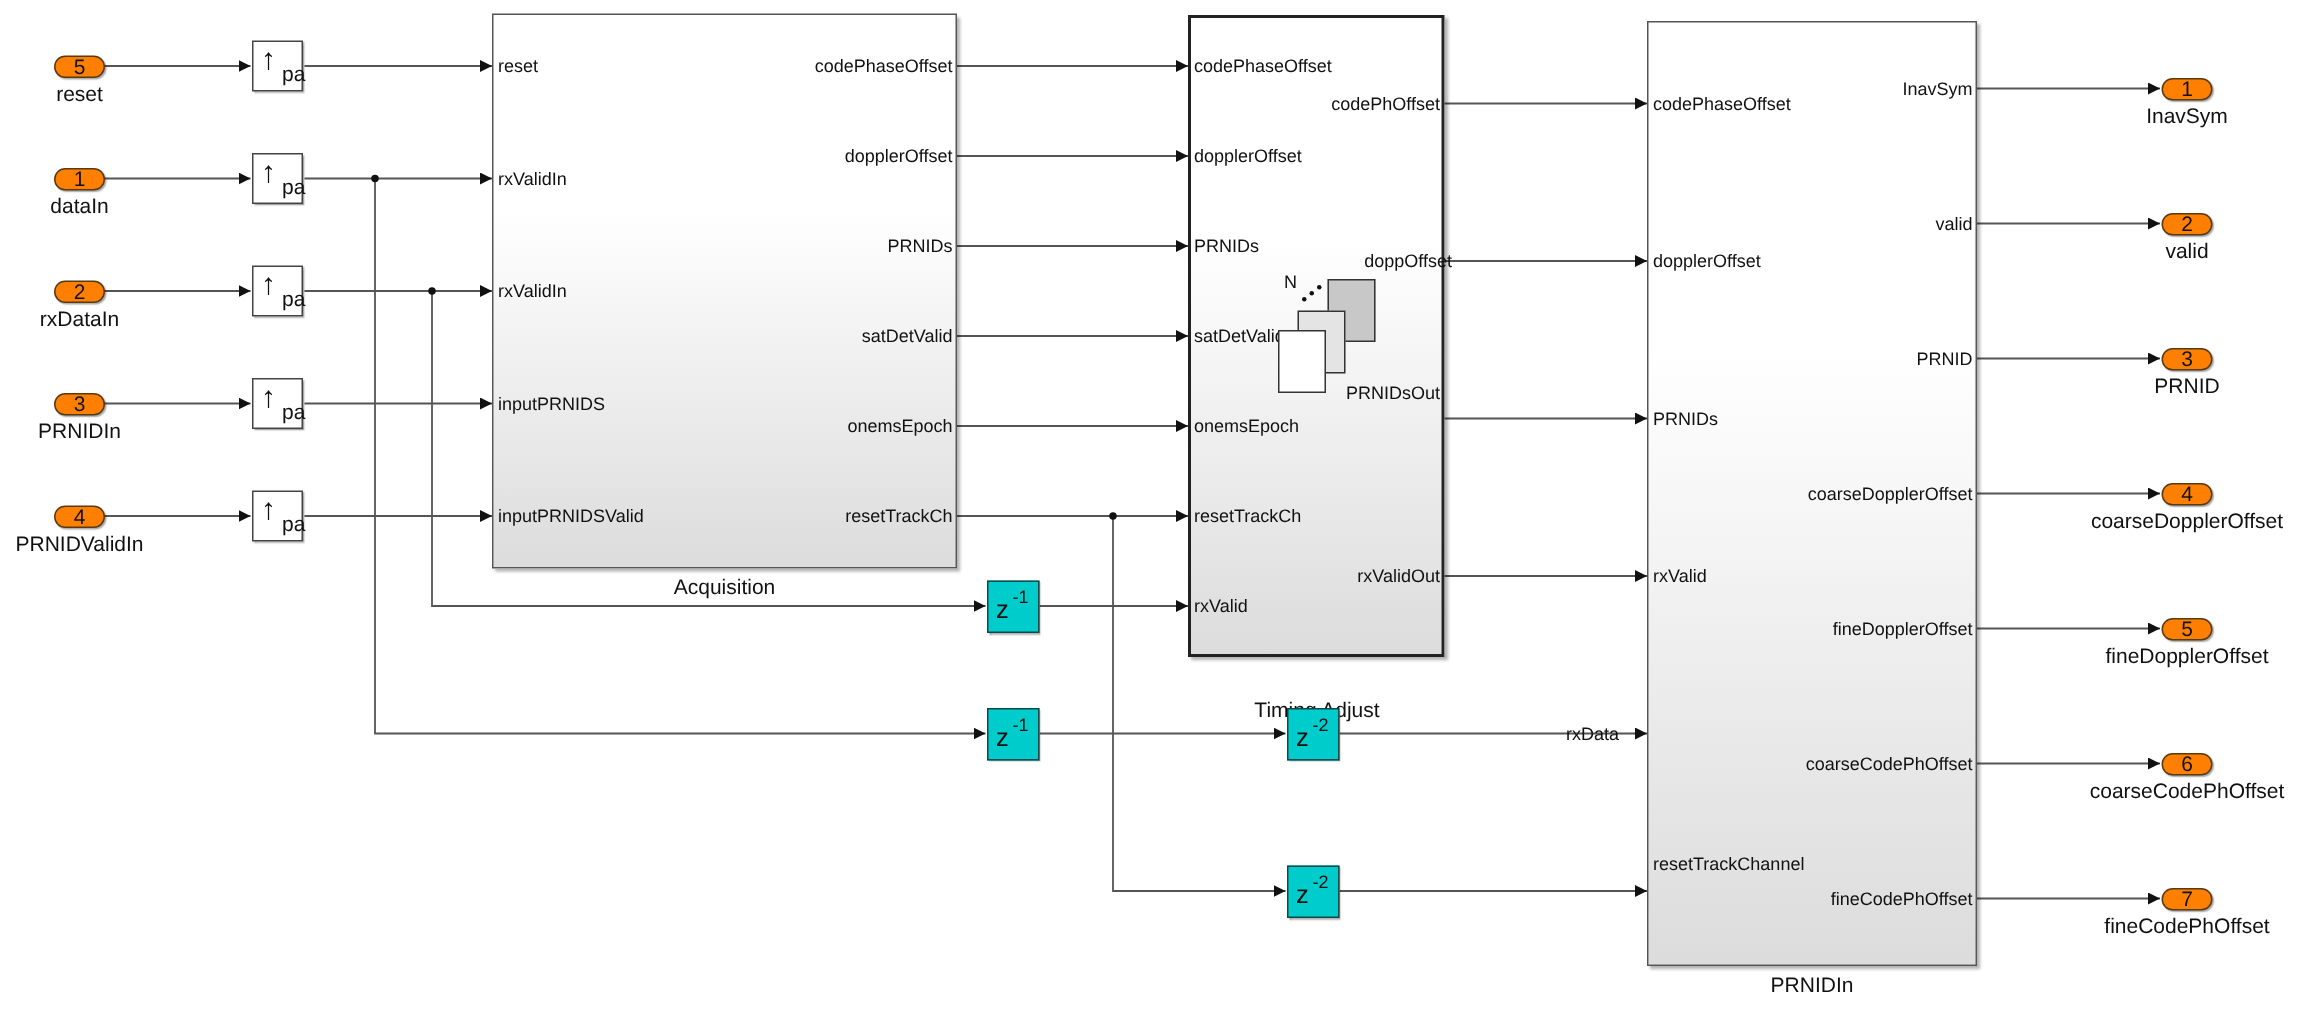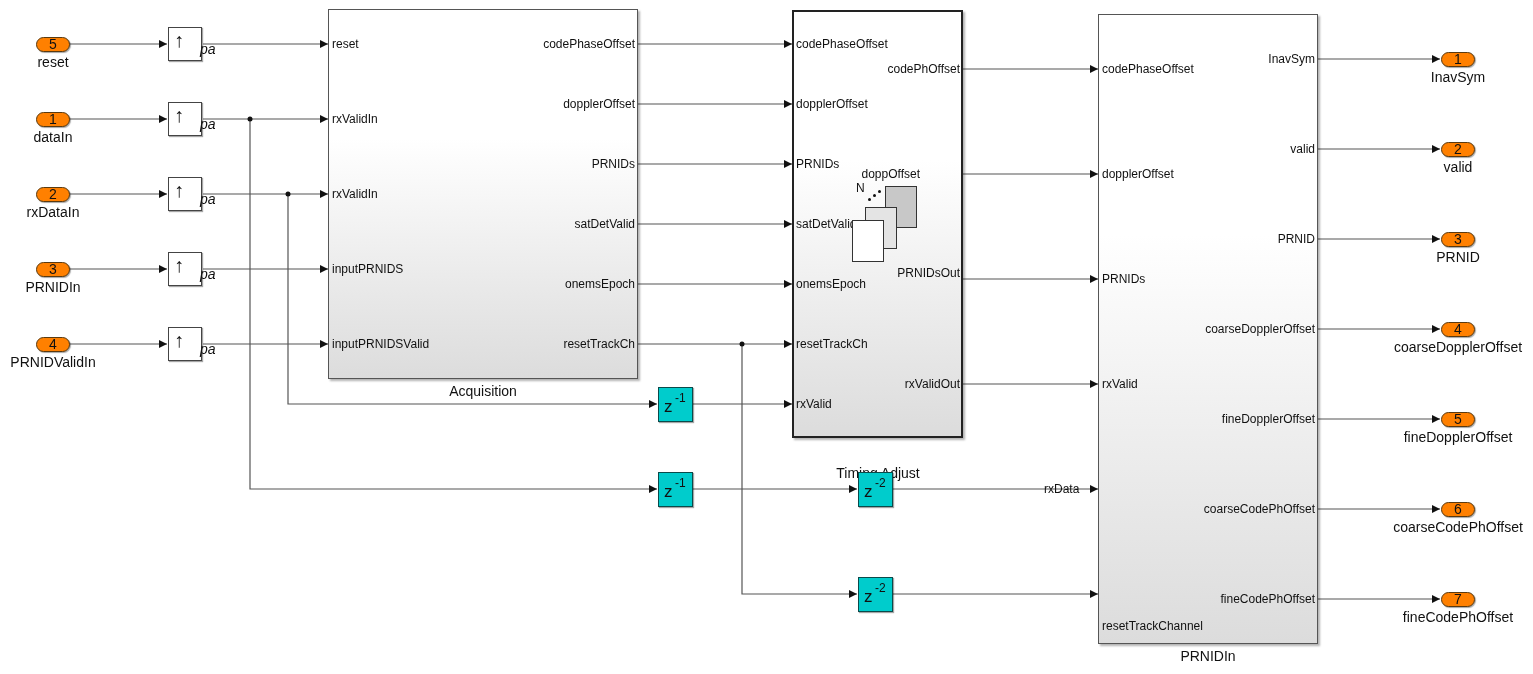--- a/index.html
+++ b/index.html
@@ -8,21 +8,21 @@
   svg#wires { position: absolute; left: 0; top: 0; }
   .port { position: absolute; width: 34px; height: 15px; border-radius: 8px;
           background: #ff8000; border: 1px solid #5a3a10; box-sizing: border-box;
           font-size: 14px; line-height: 13px; text-align: center; color: #111;
           box-shadow: 1px 1px 1px rgba(0,0,0,0.35); }
   .plabel { position: absolute; font-size: 14px; white-space: nowrap; transform: translateX(-50%); }
   .pabox { position: absolute; width: 34px; height: 34px; background: #fff;
            border: 1px solid #444; box-sizing: border-box;
            box-shadow: 1px 1px 1px rgba(0,0,0,0.35); }
   .pabox .arrow { position: absolute; left: 5px; top: 1px; font-size: 20px; }
-  .pabox .txt { position: absolute; left: 31px; top: 13px; font-size: 14px; font-style: italic; }
+  .pabox .txt { position: absolute; left: 19px; top: 13px; font-size: 14px; }
   .sub { position: absolute; border: 1px solid #555; box-sizing: border-box;
          background: linear-gradient(to bottom, #ffffff 0%, #ffffff 35%, #dcdcdc 100%);
          box-shadow: 2px 2px 2px rgba(0,0,0,0.3); }
   .sub.bold { border: 2px solid #222; }
   .in-lbl { position: absolute; font-size: 12px; white-space: nowrap; transform: translateY(-50%); }
   .out-lbl { position: absolute; font-size: 12px; white-space: nowrap; transform: translate(-100%,-50%); }
   .title { position: absolute; font-size: 14px; white-space: nowrap; transform: translateX(-50%); }
   .zbox { position: absolute; width: 35px; height: 35px; background: #00cccc;
           border: 1px solid #0a4a4a; box-sizing: border-box; font-size: 17px;
           box-shadow: 1px 1px 1px rgba(0,0,0,0.35); }
@@ -136,22 +136,22 @@
 
 <div class="sub bold" style="left:792px;top:10px;width:171px;height:428px"></div>
 <div class="in-lbl" style="left:796px;top:44px">codePhaseOffset</div>
 <div class="in-lbl" style="left:796px;top:104px">dopplerOffset</div>
 <div class="in-lbl" style="left:796px;top:164px">PRNIDs</div>
 <div class="in-lbl" style="left:796px;top:224px;width:56px;overflow:hidden">satDetValid</div>
 <div class="in-lbl" style="left:796px;top:284px">onemsEpoch</div>
 <div class="in-lbl" style="left:796px;top:344px">resetTrackCh</div>
 <div class="in-lbl" style="left:796px;top:404px">rxValid</div>
 <div class="out-lbl" style="left:960px;top:69px">codePhOffset</div>
-<div class="out-lbl" style="left:920px;top:174px">doppOffset</div>
-<div class="out-lbl" style="left:960px;top:273px">PRNIDsOut</div>
+<div class="out-lbl" style="left:968px;top:174px">doppOffset</div>
+<div class="out-lbl" style="left:960px;top:262px">PRNIDsOut</div>
 <div class="out-lbl" style="left:960px;top:384px">rxValidOut</div>
 <div>
   <div style="position:absolute;left:856px;top:181px;font-size:12px">N</div>
   <div style="position:absolute;left:868px;top:198px;width:3px;height:3px;background:#111;border-radius:50%"></div>
   <div style="position:absolute;left:873px;top:194px;width:3px;height:3px;background:#111;border-radius:50%"></div>
   <div style="position:absolute;left:878px;top:190px;width:3px;height:3px;background:#111;border-radius:50%"></div>
   <div class="stack" style="left:885px;top:186px;background:#c8c8c8"></div>
   <div class="stack" style="left:865px;top:207px;background:#e4e4e4"></div>
   <div class="stack" style="left:852px;top:220px;background:#ffffff"></div>
 </div>
@@ -173,21 +173,21 @@
     <span class="z">z</span>
     <span class="exp">-2</span>
   </div>
 
 <div class="sub" style="left:1098px;top:14px;width:220px;height:630px"></div>
 <div class="in-lbl" style="left:1102px;top:69px">codePhaseOffset</div>
 <div class="in-lbl" style="left:1102px;top:174px">dopplerOffset</div>
 <div class="in-lbl" style="left:1102px;top:279px">PRNIDs</div>
 <div class="in-lbl" style="left:1102px;top:384px">rxValid</div>
 <div class="in-lbl" style="left:1044px;top:489px">rxData</div>
-<div class="in-lbl" style="left:1102px;top:626px">resetTrackChannel</div>
+<div class="in-lbl" style="left:1102px;top:576px">resetTrackChannel</div>
 <div class="out-lbl" style="left:1315px;top:59px">InavSym</div>
 <div class="out-lbl" style="left:1315px;top:149px">valid</div>
 <div class="out-lbl" style="left:1315px;top:239px">PRNID</div>
 <div class="out-lbl" style="left:1315px;top:329px">coarseDopplerOffset</div>
 <div class="out-lbl" style="left:1315px;top:419px">fineDopplerOffset</div>
 <div class="out-lbl" style="left:1315px;top:509px">coarseCodePhOffset</div>
 <div class="out-lbl" style="left:1315px;top:599px">fineCodePhOffset</div>
 <div class="title" style="left:1208px;top:648px">PRNIDIn</div>
 
 <div class="port" style="left:1441px;top:52px">1</div>

